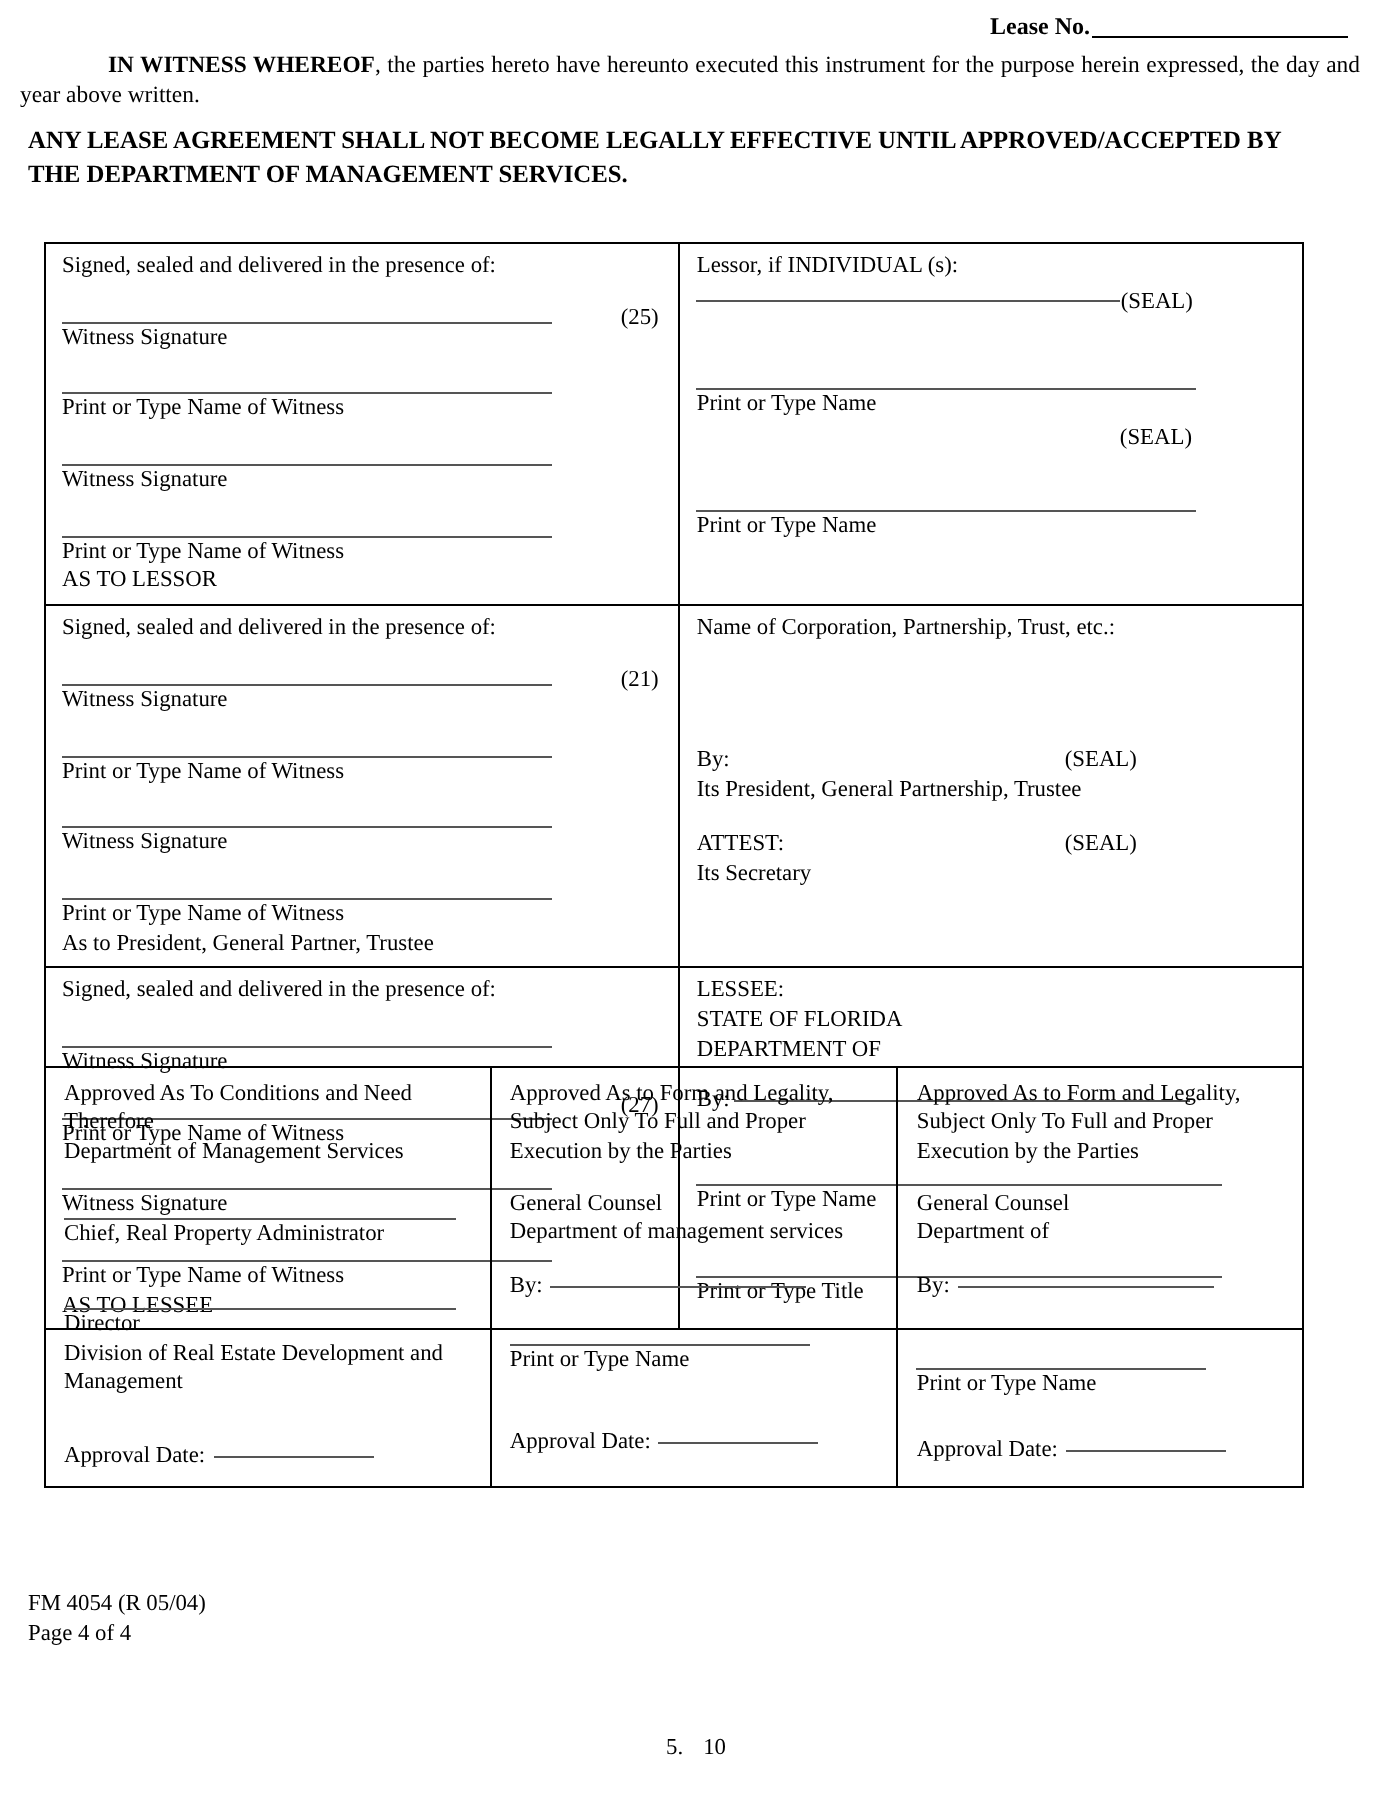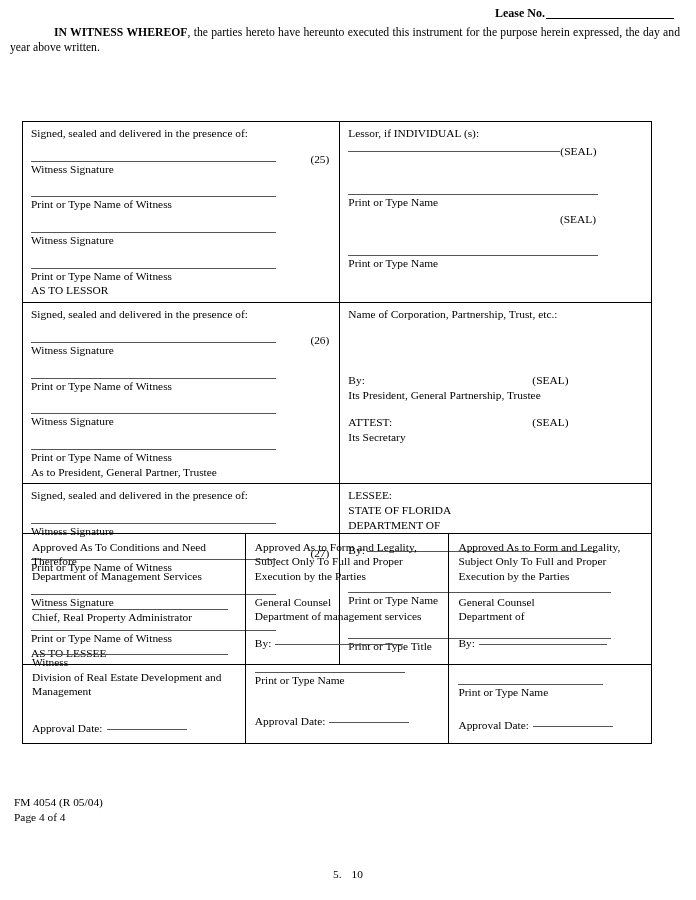--- a/index.html
+++ b/index.html
@@ -207,20 +207,24 @@
 <div class="page">
 
   <div class="lease-no-row">
     <span>Lease No.</span><span class="lease-no-rule"></span>
   </div>
 
   <div class="witness-para">
     <span class="indent"></span><b>IN WITNESS WHEREOF</b><span>, the parties hereto have hereunto executed this instrument for the purpose herein expressed, the day and year above written.</span>
   </div>
 
+  <div class="bold-notice">
+    <div>ANY LEASE AGREEMENT SHALL NOT BECOME LEGALLY EFFECTIVE UNTIL APPROVED/ACCEPTED BY</div>
+    <div class="l2">THE DEPARTMENT OF MANAGEMENT SERVICES.</div>
+  </div>
 
 
   <table class="sig-table">
     <tbody>
 
       <tr class="row-a">
         <td class="col-left">
           <div class="caption">Signed, sealed and delivered in the presence of:</div>
           <div class="sigline w245"></div>
           <div class="caption">Witness Signature</div>
@@ -246,21 +250,21 @@
           <div class="sigline w250" style="margin-top:0;"></div>
           <div class="caption">Print or Type Name</div>
         </td>
       </tr>
 
       <tr class="row-b">
         <td class="col-left">
           <div class="caption">Signed, sealed and delivered in the presence of:</div>
           <div class="sigline w245"></div>
           <div class="caption">Witness Signature</div>
-          <div class="para-num" style="top:31px;">(26)</div>
+          <div class="para-num" style="top:31px;">(21)</div>
           <div class="sigline w245"></div>
           <div class="caption">Print or Type Name of Witness</div>
           <div class="sigline w245"></div>
           <div class="caption">Witness Signature</div>
           <div class="sigline w245"></div>
           <div class="caption tight">Print or Type Name of Witness</div>
           <div class="caption tight">As to President, General Partner, Trustee</div>
         </td>
         <td class="col-right">
           <div class="caption">Name of Corporation, Partnership, Trust, etc.:</div>
@@ -320,21 +324,21 @@
 
         <td class="appr-c1">
           <div>Approved As To Conditions and Need</div>
           <div>Therefore</div>
           <div>Department of Management Services</div>
           <div class="spacer-26"></div>
           <div class="appr-rule r196"></div>
           <div>Chief, Real Property Administrator</div>
           <div class="spacer-30"></div>
           <div class="appr-rule r196"></div>
-          <div>Witness</div>
+          <div>Director</div>
           <div>Division of Real Estate Development and</div>
           <div>Management</div>
           <div class="spacer-22"></div>
           <div class="date-line">
             <span>Approval Date:</span><span class="date-rule"></span>
           </div>
         </td>
 
         <td class="appr-c2">
           <div>Approved As to Form and Legality,</div>

